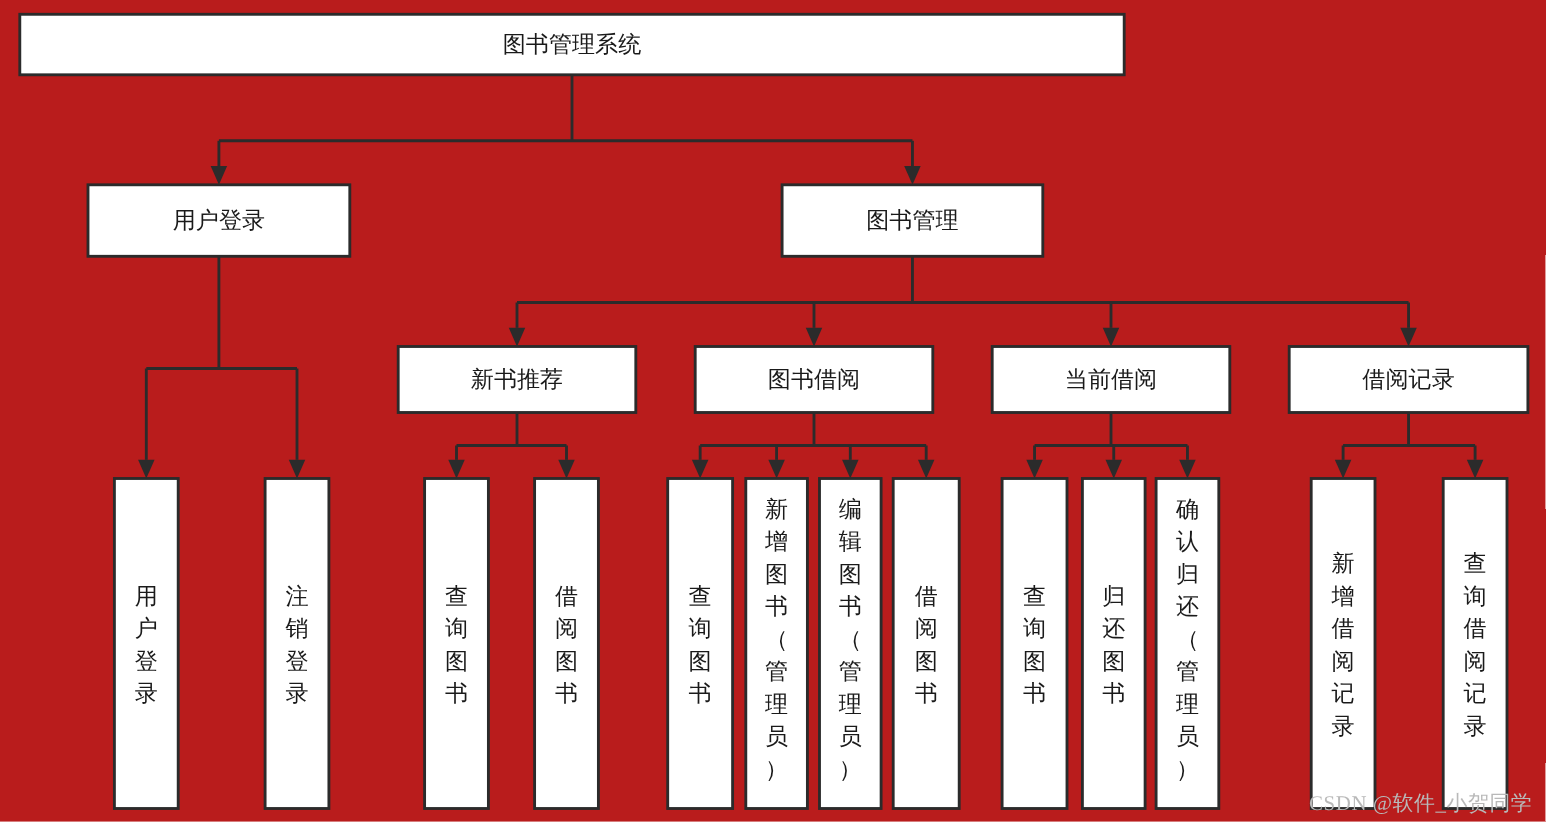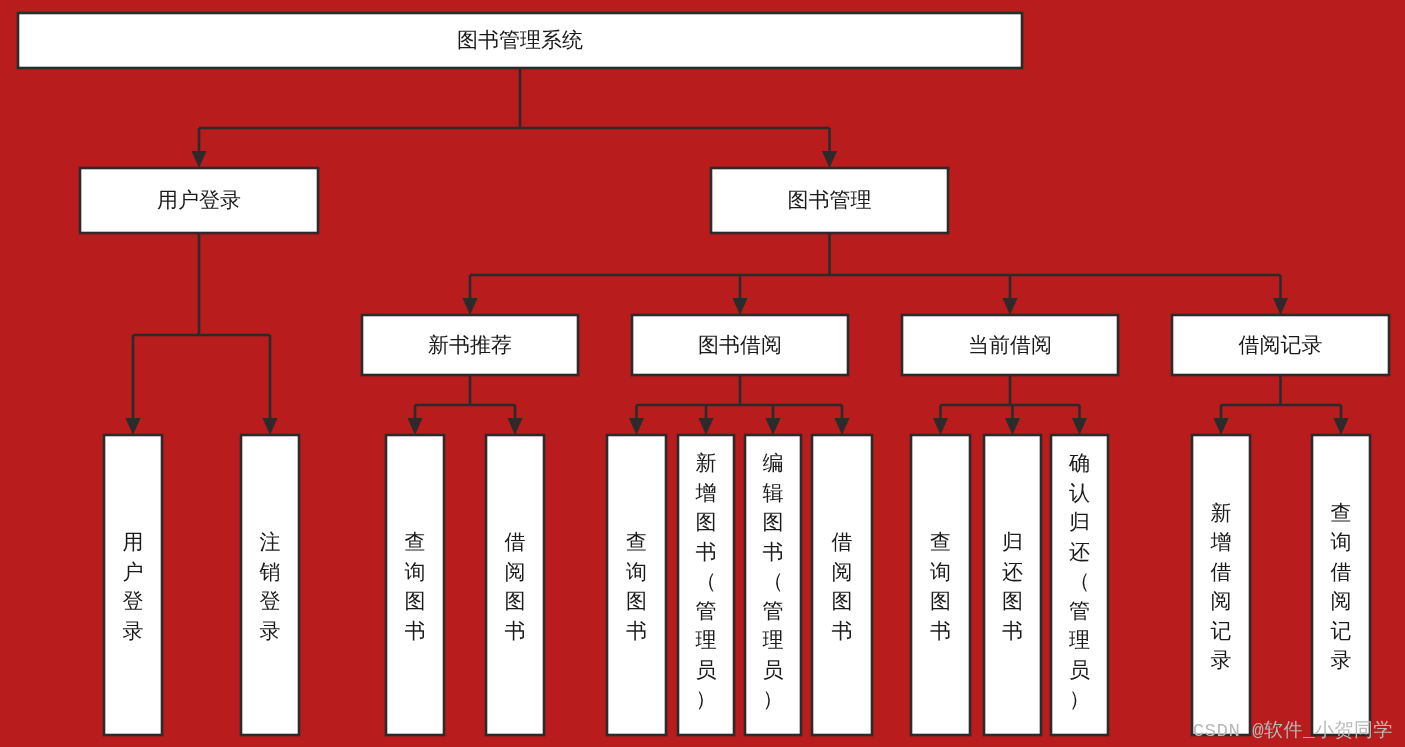--- a/index.html
+++ b/index.html
@@ -50,21 +50,21 @@
   .leaf-label {
     fill: #1a1a1a;
     font-family: "Liberation Sans", "DejaVu Sans", sans-serif;
     font-size: 21px;
     text-anchor: middle;
   }
   .watermark {
     position: absolute;
     right: 12px;
     bottom: 4px;
-    font-family: Liberation Mono, monospace;
+    font-family: Liberation Serif, serif;
     font-size: 19px;
     color: #b9b9b9;
     white-space: nowrap;
     letter-spacing: 0.5px;
     pointer-events: none;
   }
 </style>
 </head>
 <body>
 

